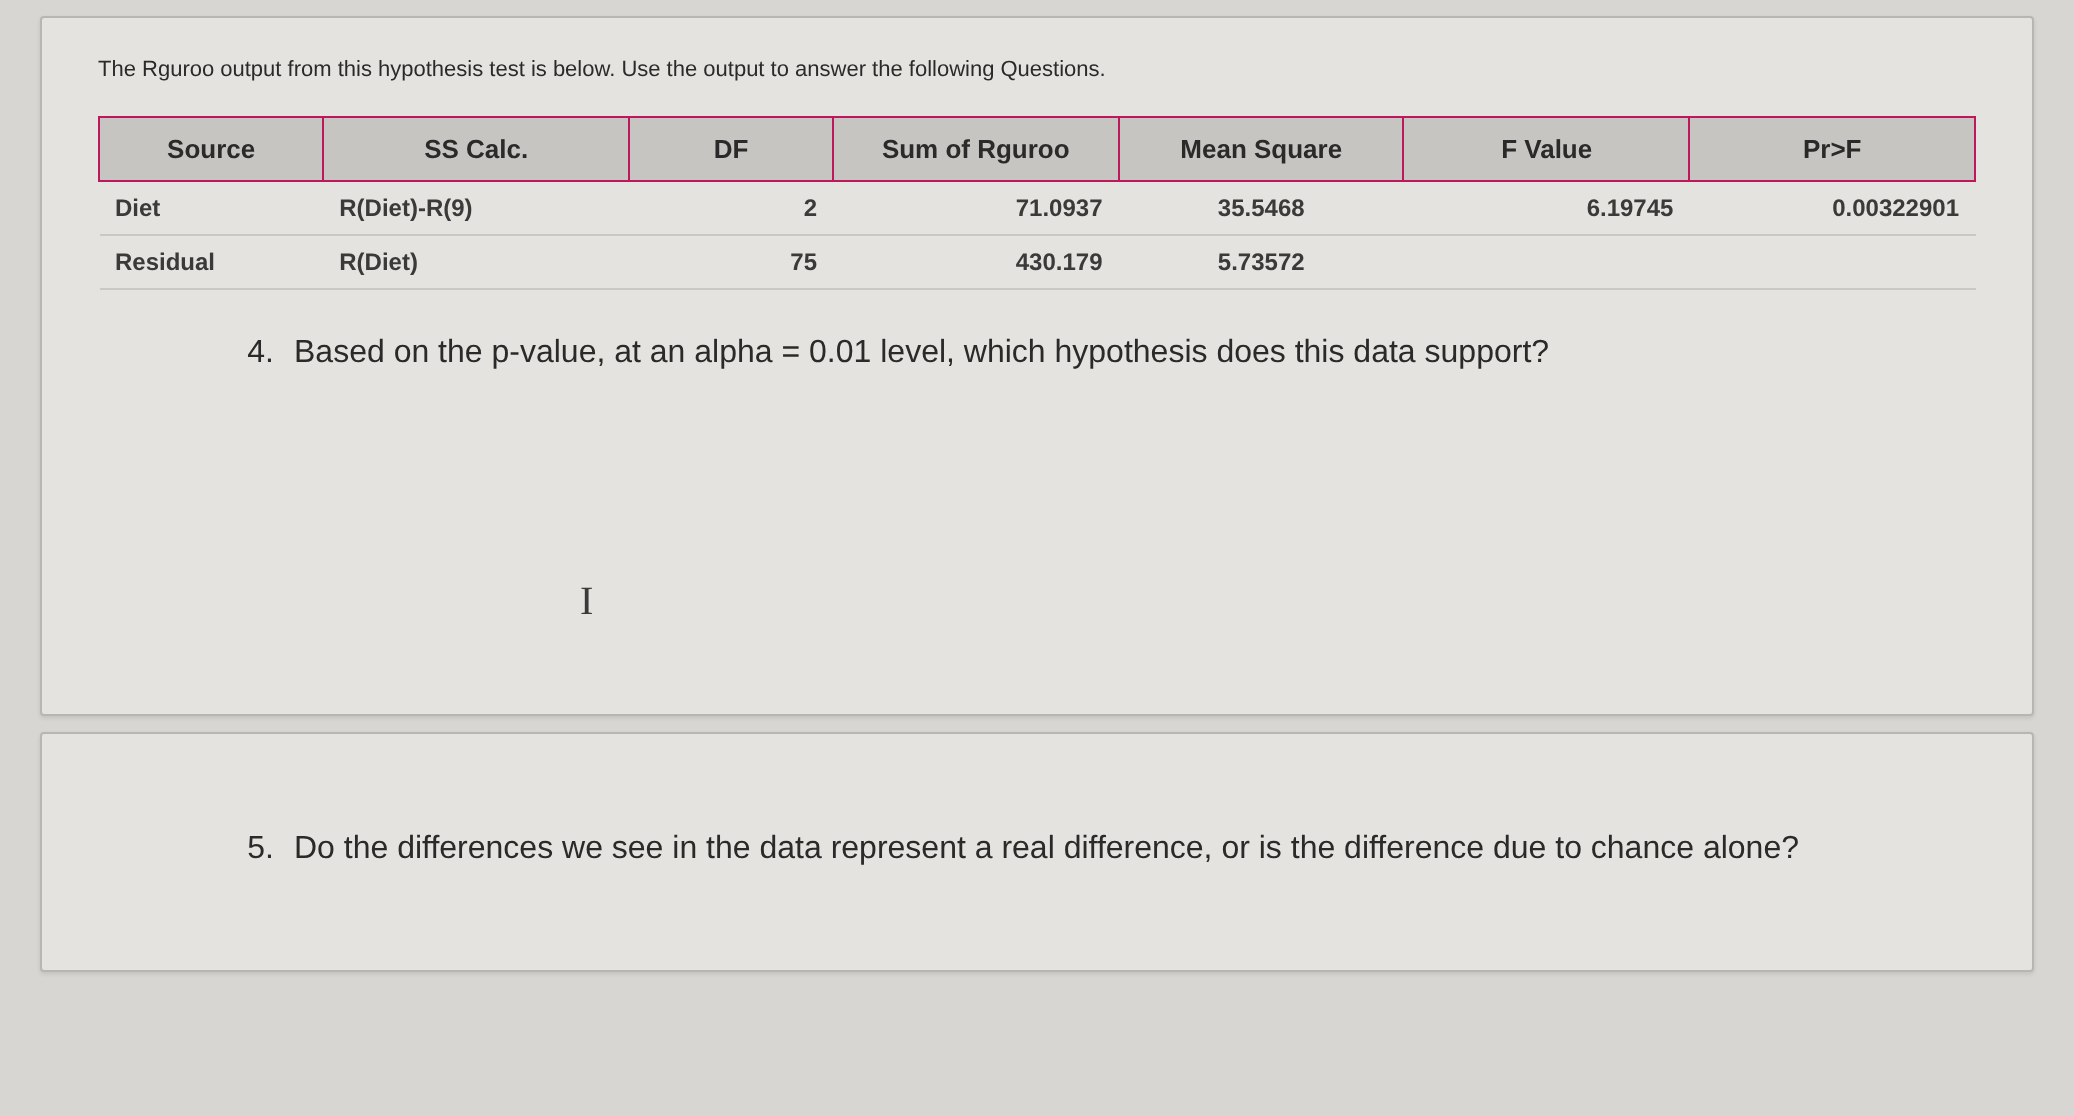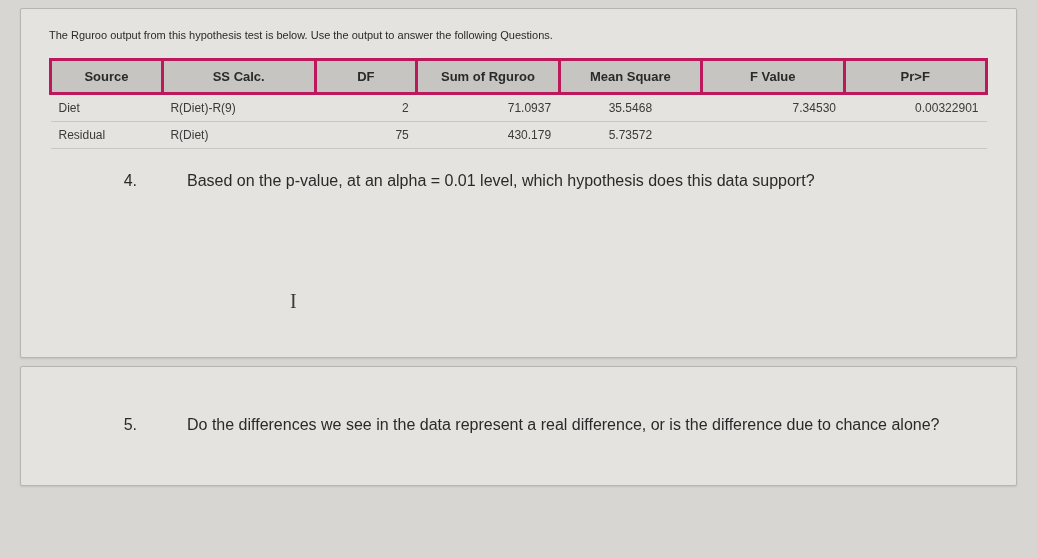--- a/index.html
+++ b/index.html
@@ -37,32 +37,33 @@
       margin-bottom: 14px;
     }
     table.anova {
       border-collapse: collapse;
       width: 100%;
       font-size: 13px;
       margin-bottom: 20px;
     }
     table.anova th {
       background: #c7c5c1;
-      border: 3px solid #be185d;
+      border: 1px solid #be185d;
       padding: 8px 6px;
       text-align: center;
       font-weight: bold;
       color: #2a2a2a;
       vertical-align: middle;
     }
     table.anova td {
       border-bottom: 1px solid #cac8c4;
       padding: 6px 8px;
       color: #3a3a3a;
       font-size: 12px;
+      font-weight: bold;
     }
     .col-source { text-align: left; width: 11%; }
     .col-sscalc { text-align: left; width: 15%; }
     .col-df { text-align: right; width: 10%; }
     .col-ss { text-align: right; width: 14%; }
     .col-ms { text-align: center; width: 14%; }
     .col-fv { text-align: right; width: 14%; }
     .col-pf { text-align: right; width: 14%; }
     th.col-source, th.col-sscalc, th.col-df, th.col-ss, th.col-ms, th.col-fv, th.col-pf {
       text-align: center;
@@ -75,21 +76,20 @@
       margin-left: 70px;
       margin-top: 6px;
     }
     .question-num {
       min-width: 28px;
       text-align: right;
       padding-right: 10px;
     }
     .question-text {
       flex: 1;
-      margin-left: 40px;
     }
     .text-cursor {
       position: absolute;
       left: 290px;
       top: 290px;
       font-family: serif;
       font-size: 20px;
       color: #3a3a3a;
       pointer-events: none;
     }
@@ -112,21 +112,21 @@
         <th class="col-pf">Pr&gt;F</th>
       </tr>
     </thead>
     <tbody>
       <tr>
         <td class="col-source">Diet</td>
         <td class="col-sscalc">R(Diet)-R(9)</td>
         <td class="col-df">2</td>
         <td class="col-ss">71.0937</td>
         <td class="col-ms">35.5468</td>
-        <td class="col-fv">7.34530</td>
+        <td class="col-fv">6.19745</td>
         <td class="col-pf">0.00322901</td>
       </tr>
       <tr>
         <td class="col-source">Residual</td>
         <td class="col-sscalc">R(Diet)</td>
         <td class="col-df">75</td>
         <td class="col-ss">430.179</td>
         <td class="col-ms">5.73572</td>
         <td class="col-fv"></td>
         <td class="col-pf"></td>

